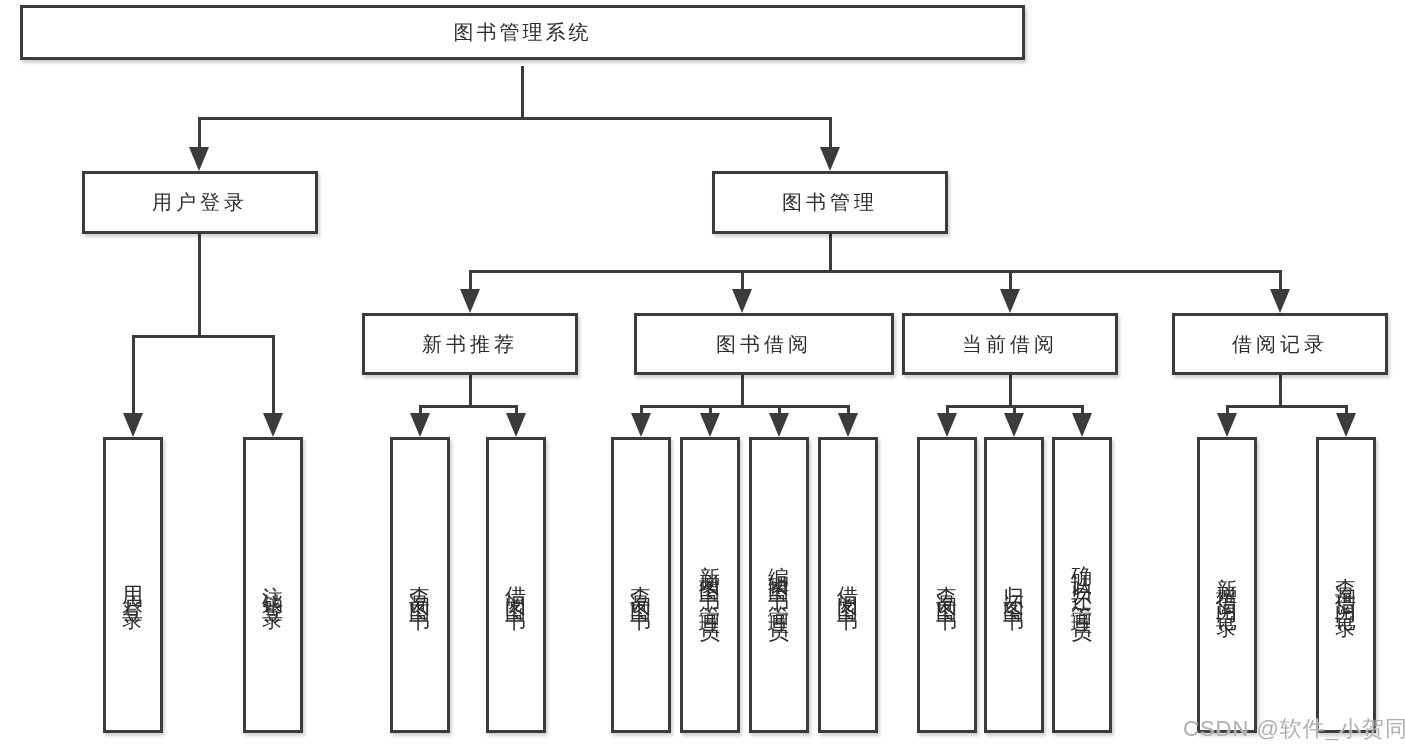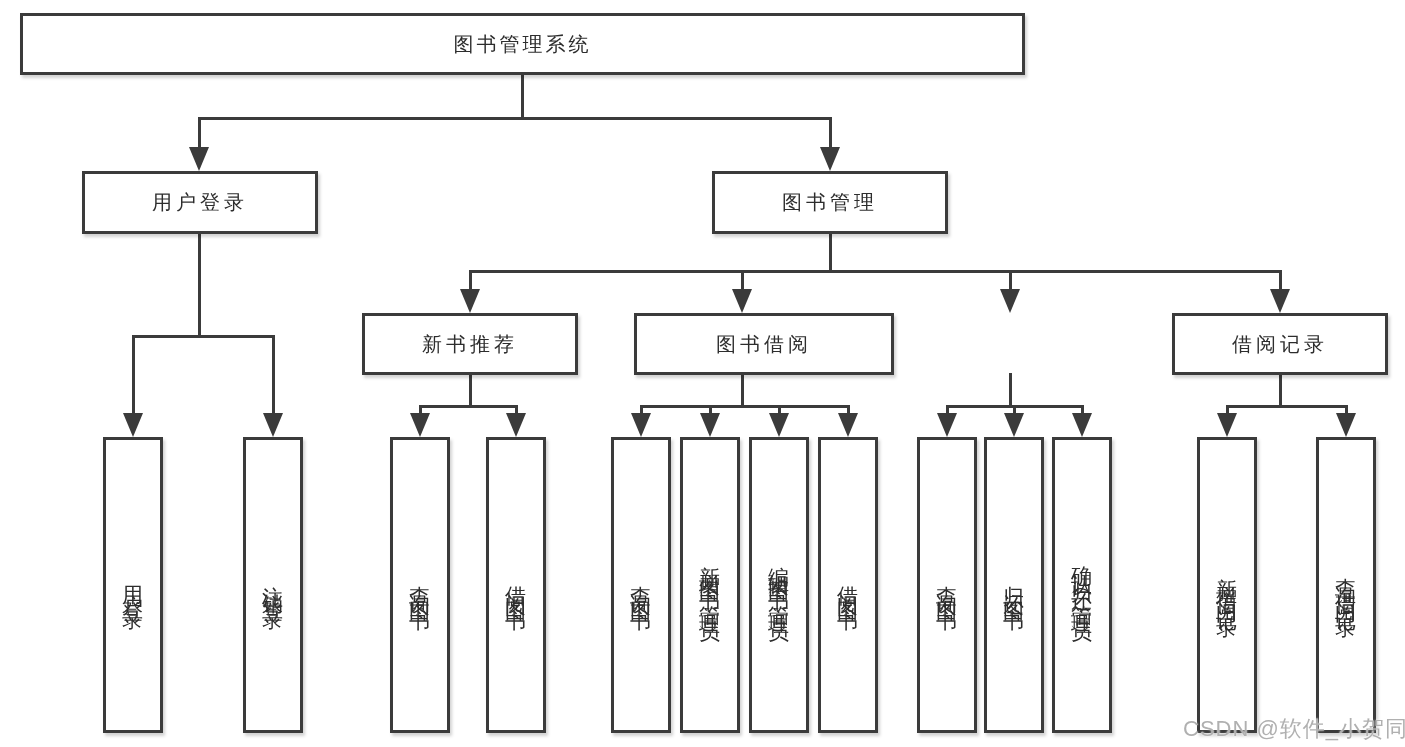--- a/index.html
+++ b/index.html
@@ -92,36 +92,39 @@
   <div class="tri" style="left:937px;top:413px"></div>
   <div class="vline" style="left:1012.5px;top:405px;height:10px"></div>
   <div class="tri" style="left:1004px;top:413px"></div>
   <div class="vline" style="left:1080.5px;top:405px;height:10px"></div>
   <div class="tri" style="left:1072px;top:413px"></div>
   <div class="vline" style="left:1225.5px;top:405px;height:10px"></div>
   <div class="tri" style="left:1217px;top:413px"></div>
   <div class="vline" style="left:1344.5px;top:405px;height:10px"></div>
   <div class="tri" style="left:1336px;top:413px"></div>
 
-  <div class="box" style="left:20px;top:13px;width:1005px;height:62px">
+  <div class="box" style="left:20px;top:5px;width:1005px;height:55px">
     <span class="root-label">图书管理系统</span>
   </div>
 
   <div class="box" style="left:82px;top:171px;width:236px;height:63px">
     <span class="h-label">用户登录</span>
   </div>
   <div class="box" style="left:712px;top:171px;width:236px;height:63px">
     <span class="h-label">图书管理</span>
   </div>
 
   <div class="box" style="left:362px;top:313px;width:216px;height:62px">
     <span class="h-label">新书推荐</span>
   </div>
   <div class="box" style="left:634px;top:313px;width:260px;height:62px">
     <span class="h-label">图书借阅</span>
+  </div>
+  <div class="box" style="left:902px;top:313px;width:216px;height:62px">
+    <span class="h-label">当前借阅</span>
   </div>
   <div class="box" style="left:1172px;top:313px;width:216px;height:62px">
     <span class="h-label">借阅记录</span>
   </div>
 
   <div class="box leaf" style="left:103px">
     <span class="vtext">用户登录</span>
   </div>
   <div class="box leaf" style="left:243px">
     <span class="vtext">注销登录</span>

